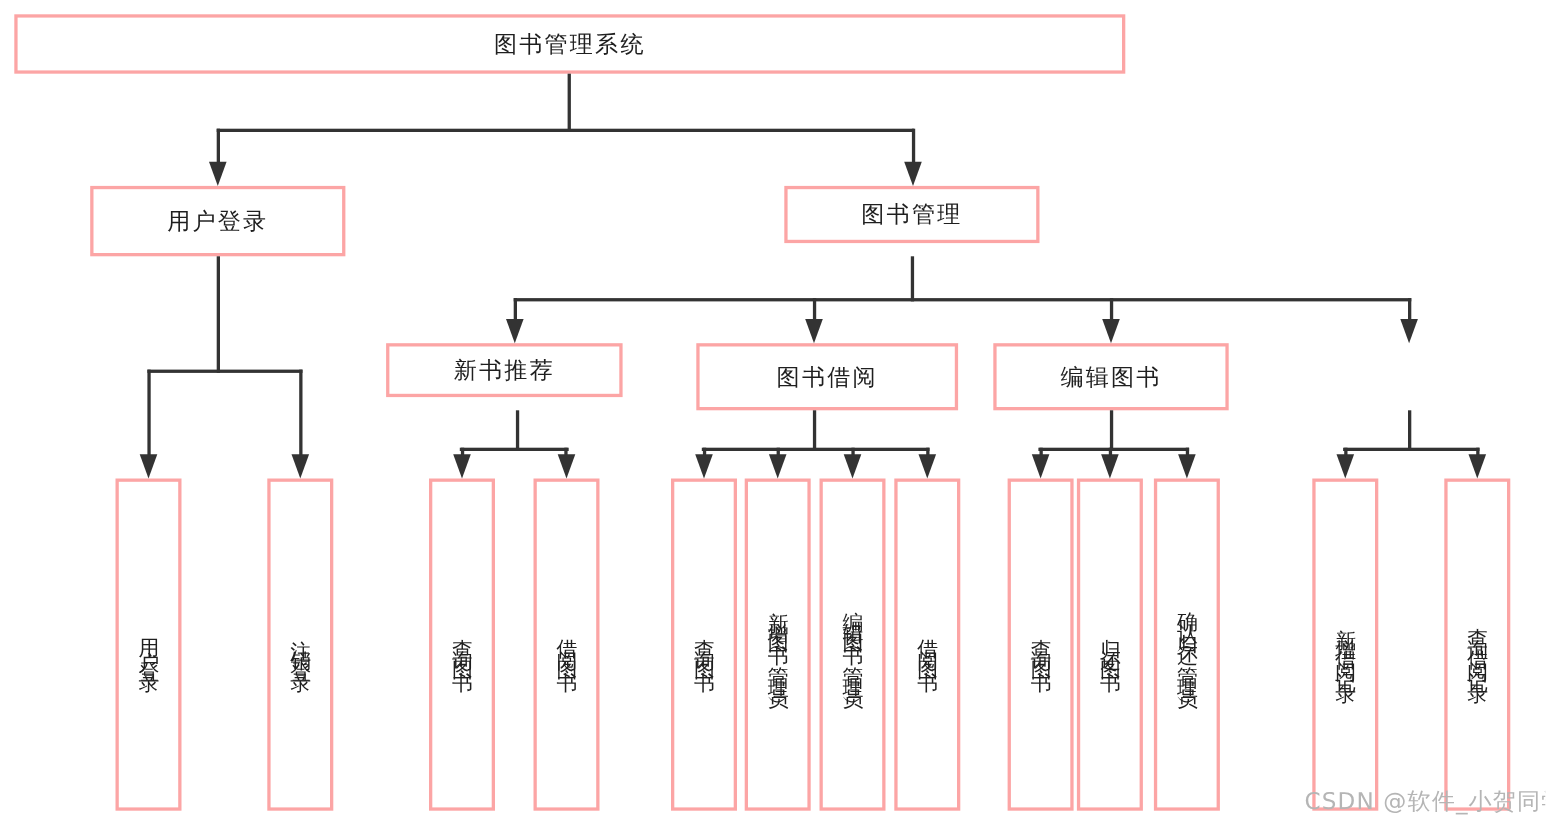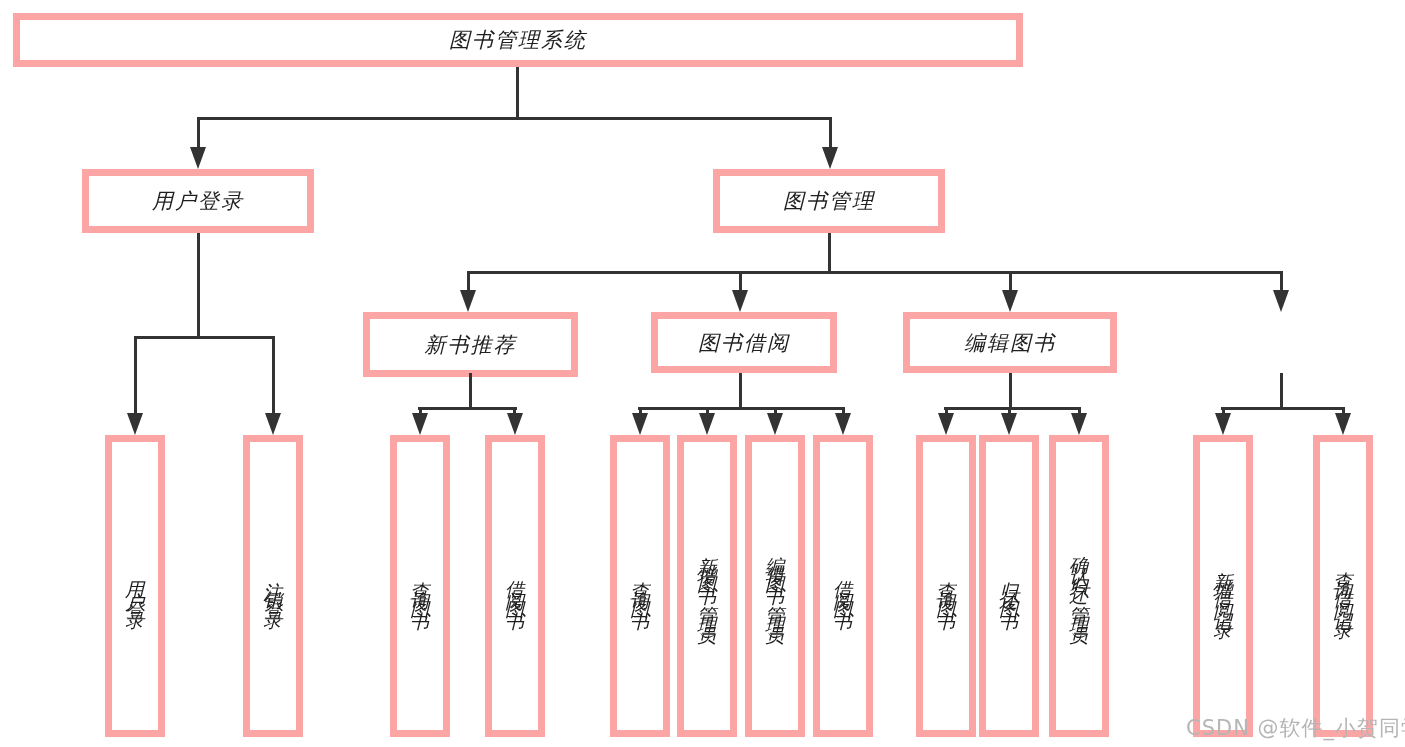--- a/index.html
+++ b/index.html
@@ -3,22 +3,22 @@
 <meta charset="utf-8">
 <style>
   * { margin:0; padding:0; box-sizing:border-box; }
   html,body { background:#ffffff; }
   .stage {
     position:relative; width:1405px; height:747px; background:#ffffff;
     font-family:"DejaVu Sans","Liberation Sans",sans-serif; overflow:hidden;
     color:#1f1f1f;
   }
   .box {
-    position:absolute; background:#ffffff; border:7px solid #fca5a5;
-    display:flex; align-items:center; justify-content:center; text-align:center;font-style:italic;
+    position:absolute; background:#ffffff; border:3px solid #fca5a5;
+    display:flex; align-items:center; justify-content:center; text-align:center;
   }
   .hlabel { font-size:21px; letter-spacing:2px; white-space:nowrap; }
   .vtext {
     writing-mode:vertical-lr; text-orientation:mixed;
     font-size:19px; letter-spacing:10px; line-height:1.1; white-space:nowrap;
   }
   .line { position:absolute; background:#333333; }
   .arrow {
     position:absolute; width:0; height:0;
     border-left:8px solid transparent; border-right:8px solid transparent;
@@ -35,28 +35,28 @@
 <div class="stage">
 
   <div class="box" style="left:13px;top:13px;width:1010px;height:54px">
     <span class="hlabel">图书管理系统</span>
   </div>
 
   <div class="box" style="left:82px;top:169px;width:232px;height:64px">
     <span class="hlabel">用户登录</span>
   </div>
 
-  <div class="box" style="left:713px;top:169px;width:232px;height:64px">
+  <div class="box" style="left:713px;top:169px;width:232px;height:52px">
     <span class="hlabel">图书管理</span>
   </div>
 
-  <div class="box" style="left:363px;top:312px;width:215px;height:65px">
+  <div class="box" style="left:351px;top:312px;width:215px;height:49px">
     <span class="hlabel">新书推荐</span>
   </div>
-  <div class="box" style="left:651px;top:312px;width:186px;height:61px">
+  <div class="box" style="left:633px;top:312px;width:238px;height:61px">
     <span class="hlabel">图书借阅</span>
   </div>
   <div class="box" style="left:903px;top:312px;width:214px;height:61px">
     <span class="hlabel">编辑图书</span>
   </div>
 
   <div class="box" style="left:105px;top:435px;width:60px;height:302px">
     <span class="vtext">用户登录</span>
   </div>
   <div class="box" style="left:243px;top:435px;width:60px;height:302px">

